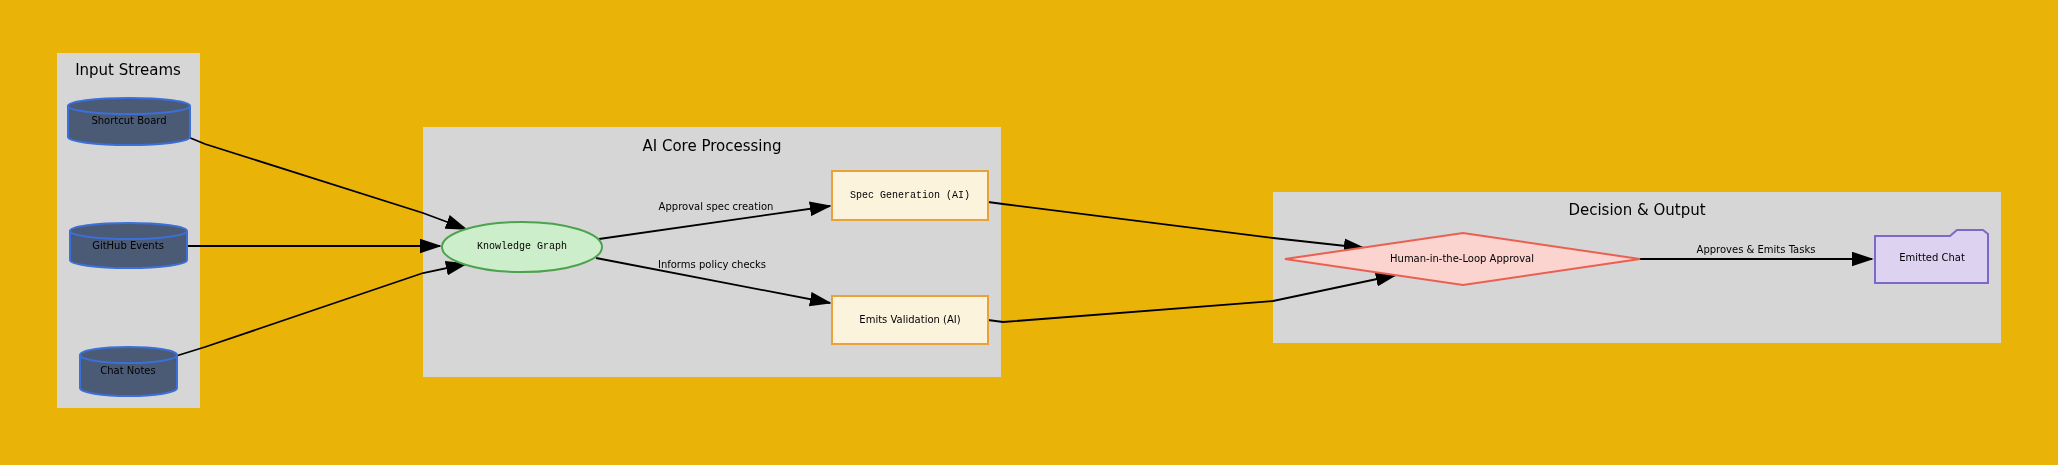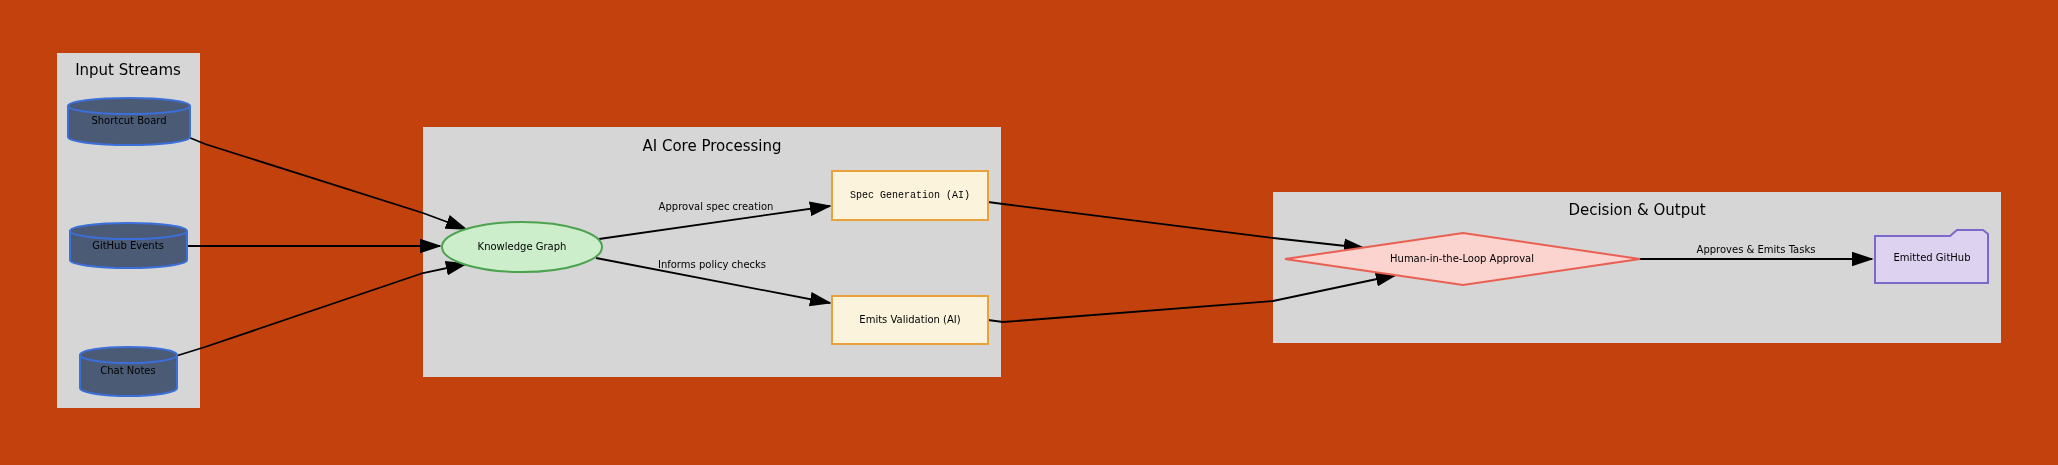--- a/index.html
+++ b/index.html
@@ -4,21 +4,21 @@
 <style>
   html, body {
     margin: 0;
     padding: 0;
     background: #000000;
   }
   .canvas {
     position: relative;
     width: 2058px;
     height: 465px;
-    background: #c2410c;
+    background: #eab308;
     font-family: "DejaVu Sans", "Liberation Sans", sans-serif;
     overflow: hidden;
   }
   .canvas svg {
     position: absolute;
     left: 0;
     top: 0;
   }
   .lbl {
     position: absolute;
@@ -82,23 +82,23 @@
     </g>
   </svg>
 
   <div class="lbl cluster-title" style="left:128px; top:70px;">Input Streams</div>
   <div class="lbl cluster-title" style="left:712px; top:146px;">AI Core Processing</div>
   <div class="lbl cluster-title" style="left:1637px; top:210px;">Decision &amp; Output</div>
 
   <div class="lbl" style="left:129px; top:121px;">Shortcut Board</div>
   <div class="lbl" style="left:128px; top:246px;">GitHub Events</div>
   <div class="lbl" style="left:128px; top:371px;">Chat Notes</div>
-  <div class="lbl" style="left:522px; top:247px;">Knowledge Graph</div>
+  <div class="lbl" style="left:522px; top:247px;font-family:Liberation Mono, monospace;">Knowledge Graph</div>
   <div class="lbl" style="left:910px; top:196px;font-family:Liberation Mono, monospace;">Spec Generation (AI)</div>
   <div class="lbl" style="left:910px; top:320px;">Emits Validation (AI)</div>
   <div class="lbl" style="left:1462px; top:259px;">Human-in-the-Loop Approval</div>
-  <div class="lbl" style="left:1932px; top:258px;">Emitted GitHub</div>
+  <div class="lbl" style="left:1932px; top:258px;">Emitted Chat</div>
 
   <div class="lbl" style="left:716px; top:207px;">Approval spec creation</div>
   <div class="lbl" style="left:712px; top:265px;">Informs policy checks</div>
   <div class="lbl" style="left:1756px; top:250px;">Approves &amp; Emits Tasks</div>
 
 </div>
 
 </body></html>

